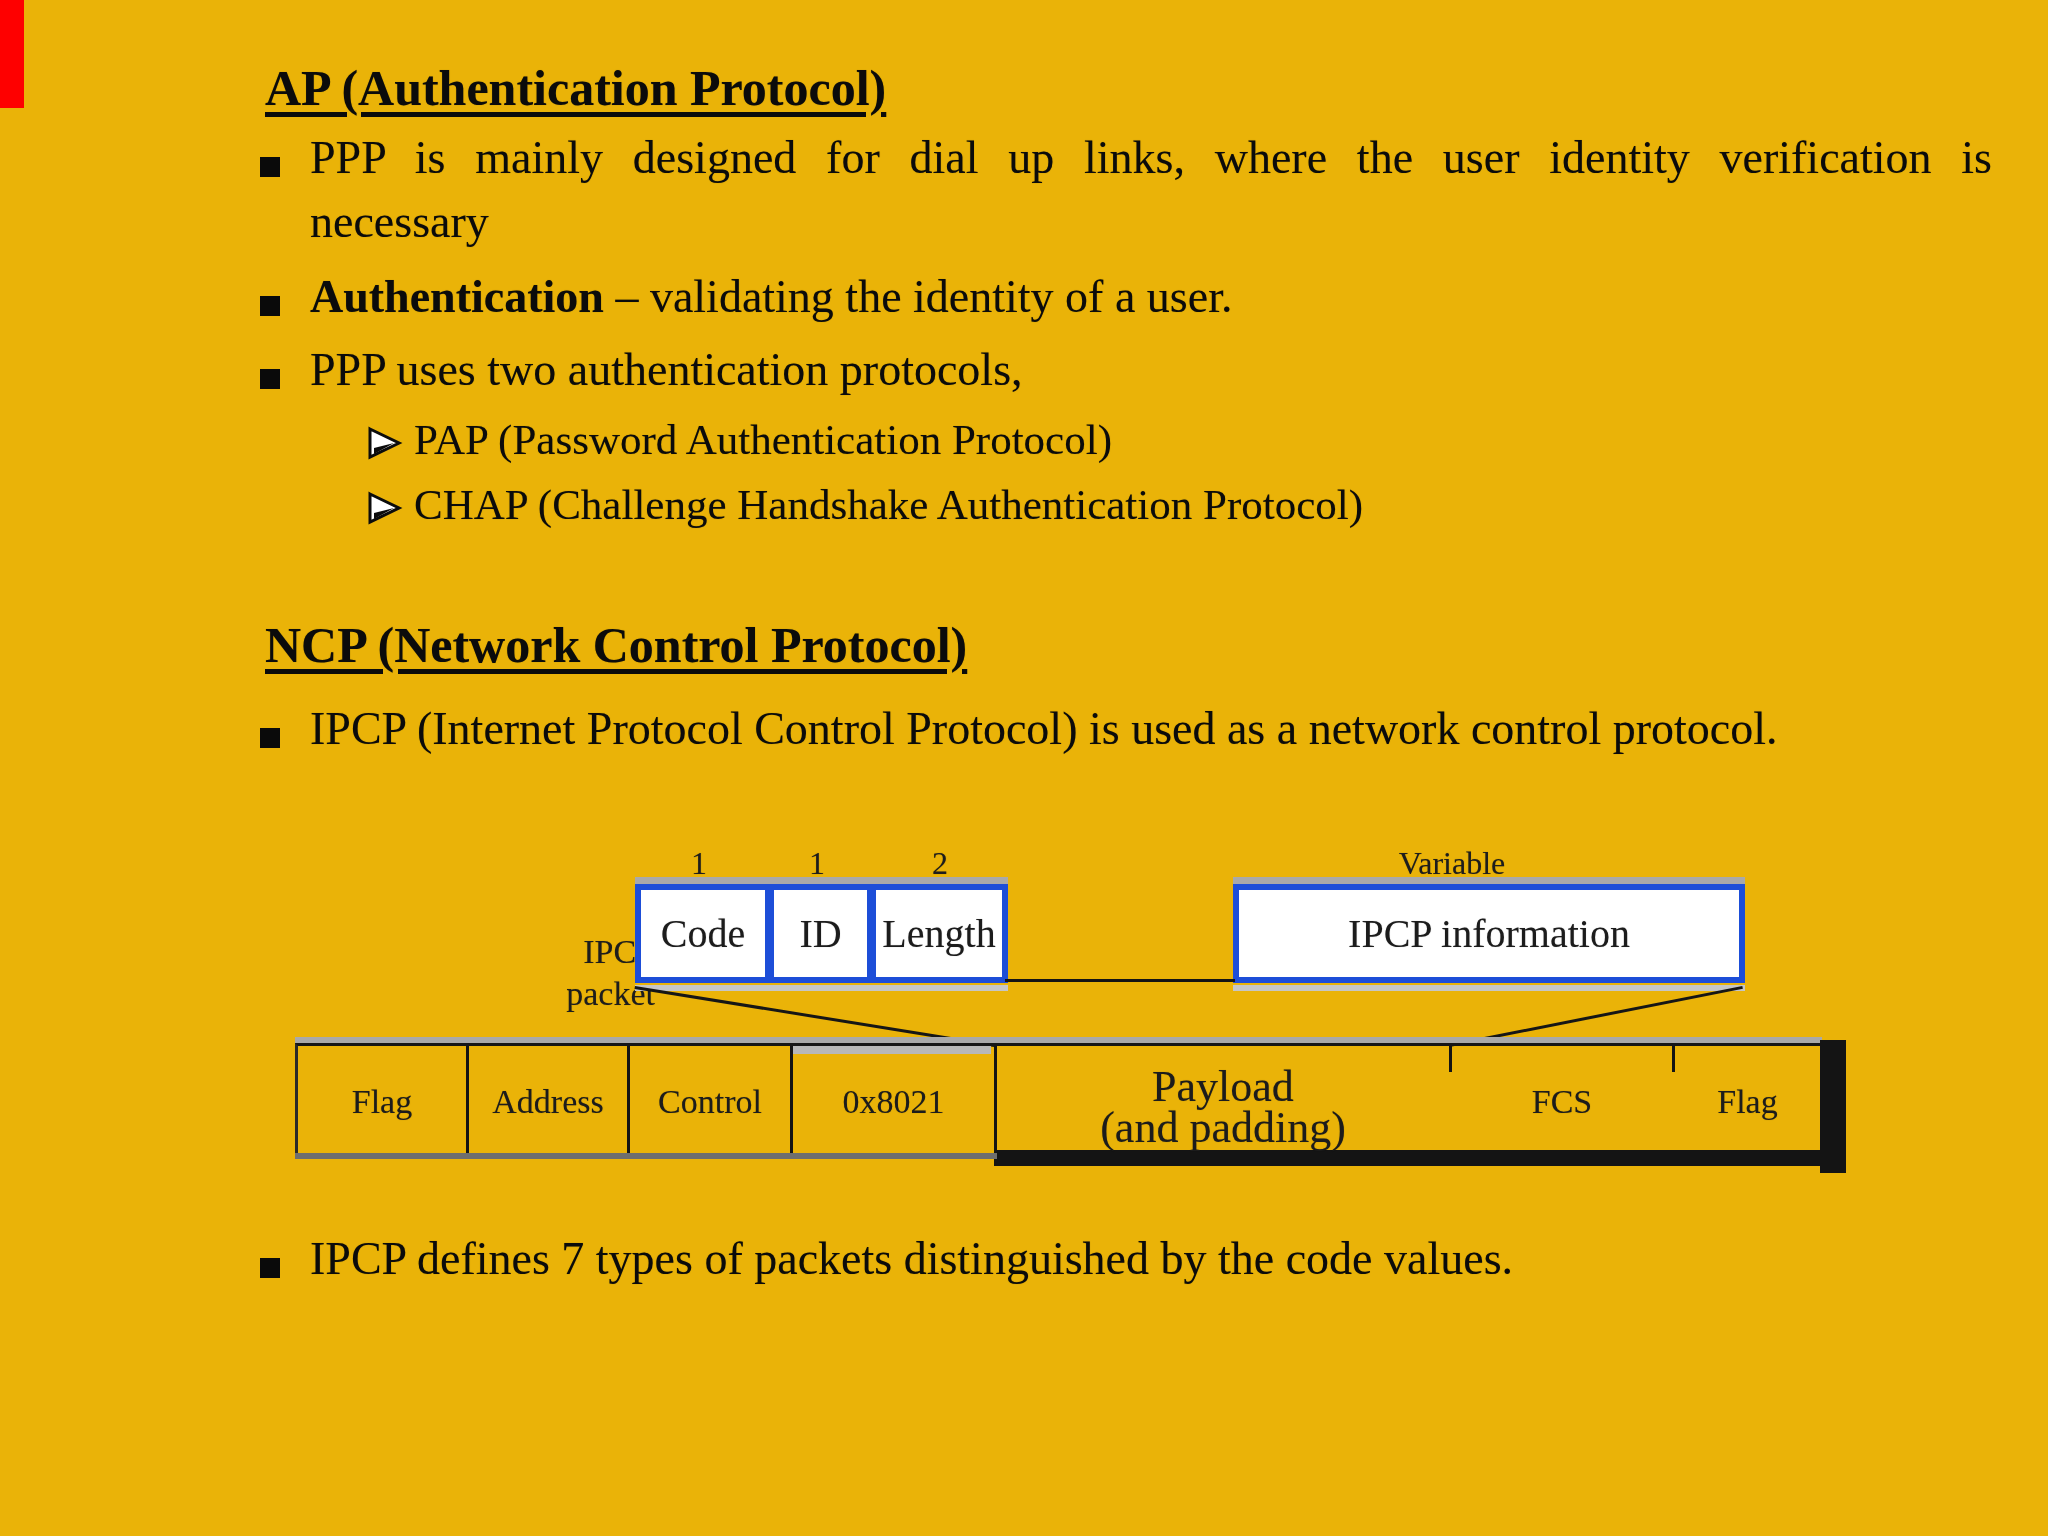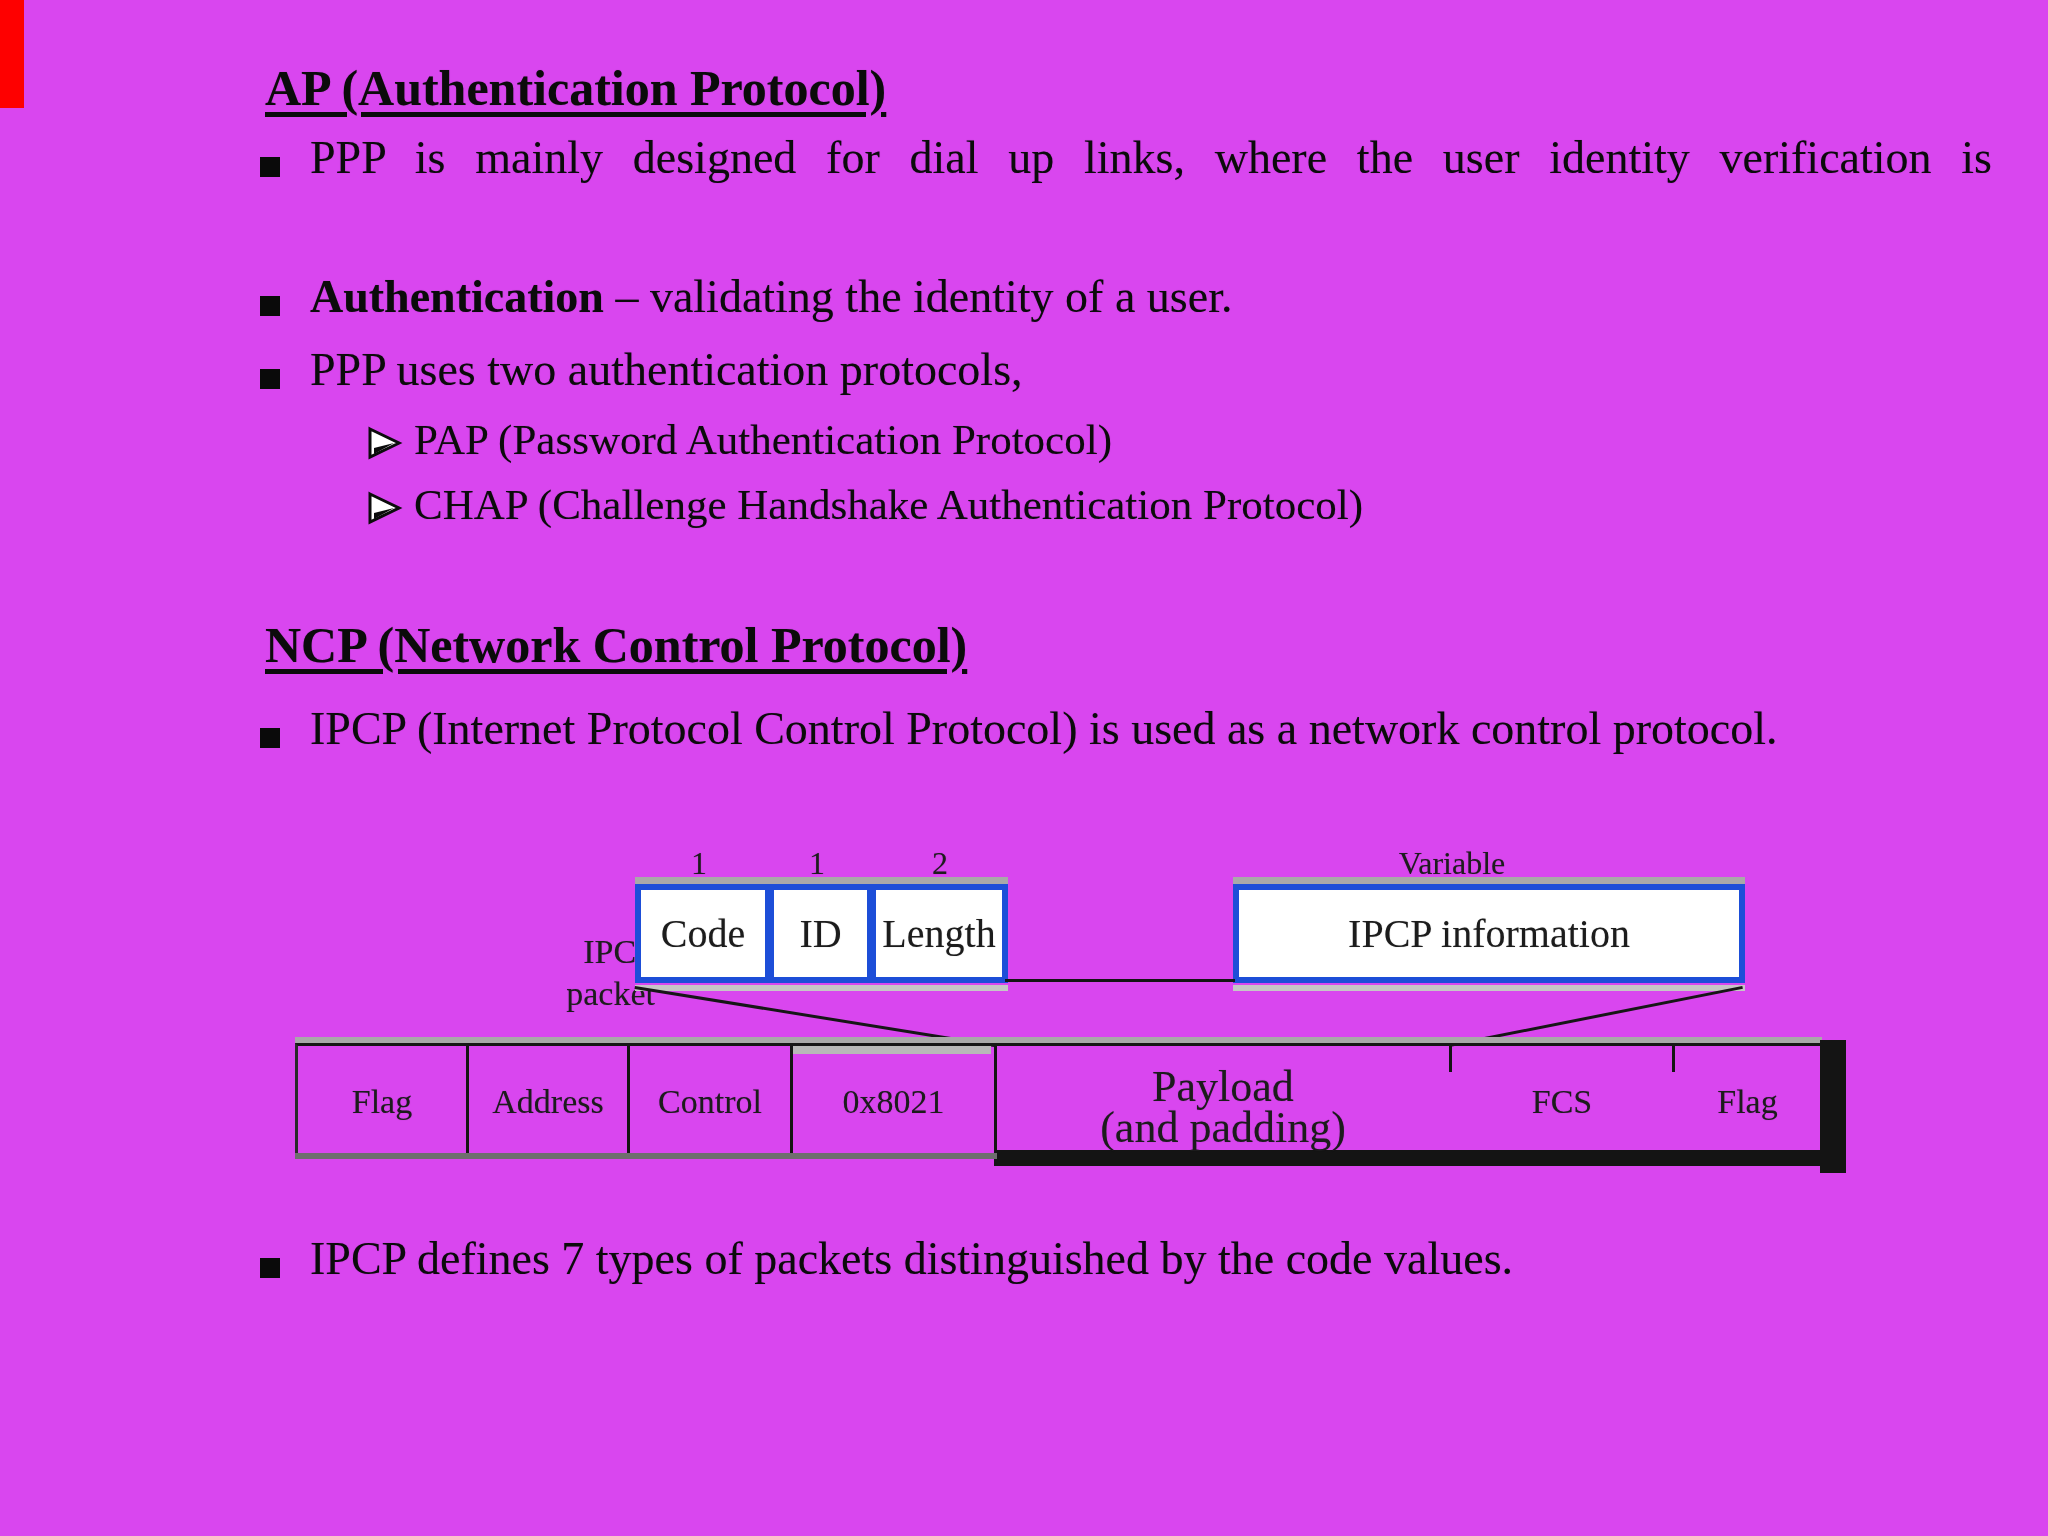--- a/index.html
+++ b/index.html
@@ -1,17 +1,17 @@
 <!DOCTYPE html>
 <html><head>
 <meta charset="utf-8">
 <style>
   html,body{margin:0;padding:0;background:#e8e8e8;}
   .page{
-    position:relative;width:2048px;height:1536px;background:#d946ef;overflow:hidden;
+    position:relative;width:2048px;height:1536px;background:#eab308;overflow:hidden;
     font-family:"Liberation Serif","DejaVu Serif",serif;color:#0b0b0b;
     text-shadow:0 0 1px rgba(0,0,0,0.30);
   }
   .red-bar{position:absolute;left:0;top:0;width:24px;height:108px;background:#fe0000;text-shadow:none;}
   .heading{position:absolute;font-weight:bold;font-size:50px;line-height:1;
     text-decoration:underline;text-decoration-thickness:5px;text-underline-offset:7px;}
   .body-line{position:absolute;font-size:46px;line-height:1;white-space:nowrap;}
   .para{position:absolute;font-size:46px;line-height:64px;}
   .para .j{text-align:justify;text-align-last:justify;}
   .sub-line{position:absolute;font-size:43px;line-height:1;white-space:nowrap;}
@@ -35,20 +35,21 @@
 
 <div class="page">
 
   <div class="red-bar"></div>
 
   <div class="heading" style="left:265px;top:63px;">AP (Authentication Protocol)</div>
 
   <div class="sq" style="left:260px;top:157px;"></div>
   <div class="para" style="left:310px;top:126px;width:1682px;">
     <div class="j">PPP is mainly designed for dial up links, where the user identity verification is</div>
+    <div>necessary</div>
   </div>
 
   <div class="sq" style="left:260px;top:296px;"></div>
   <div class="body-line" style="left:310px;top:274px;"><span style="font-weight:bold;">Authentication</span><span> – validating the identity of a user.</span></div>
 
   <div class="sq" style="left:260px;top:369px;"></div>
   <div class="body-line" style="left:310px;top:347px;">PPP uses two authentication protocols,</div>
 
   <svg class="arrow" style="left:366px;top:424px;" viewBox="0 0 38 38">
     <polygon points="4,5 33,19 4,33" fill="#ffffff" stroke="#0c0c0c" stroke-width="3"></polygon>

